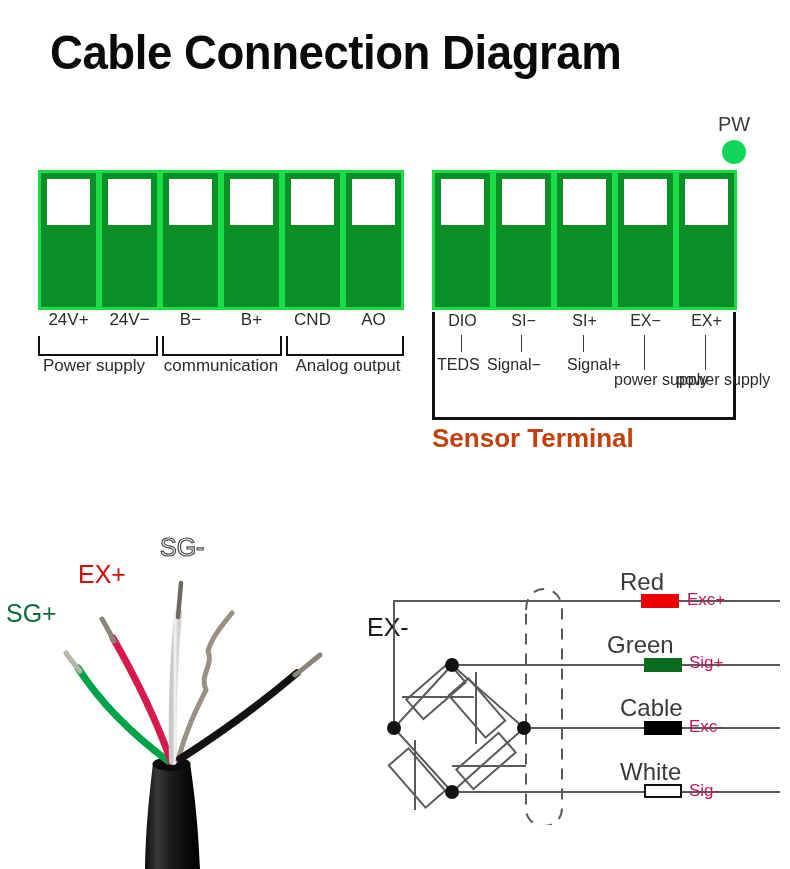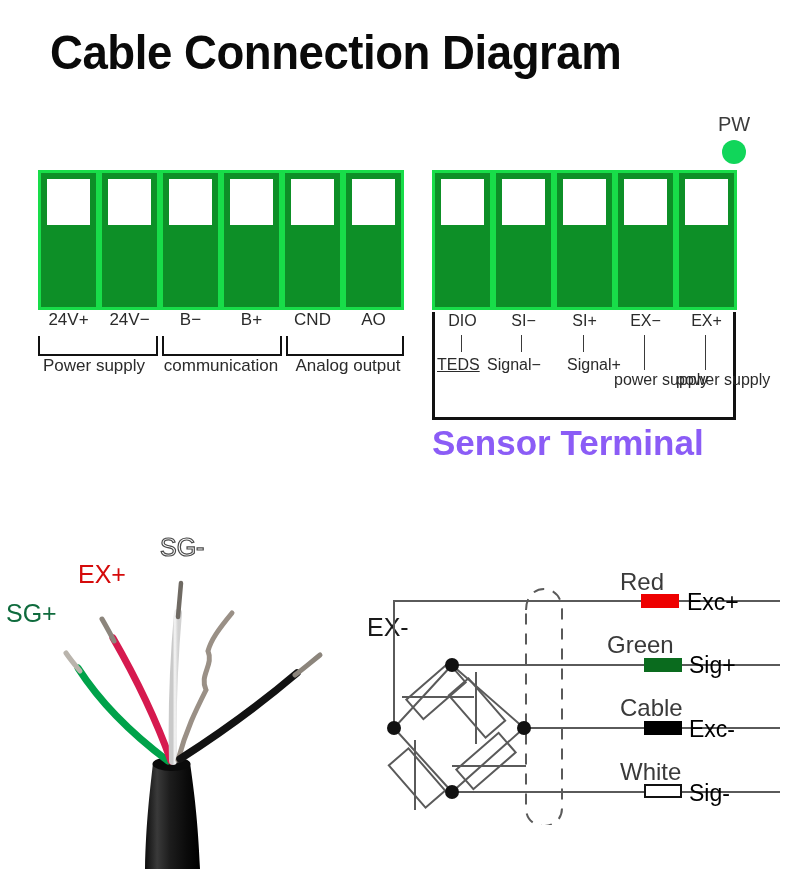--- a/index.html
+++ b/index.html
@@ -58,39 +58,39 @@
   .tick{position:absolute;width:0;border-left:1.5px solid #3a3a3a;}
   #right-sub1{position:absolute;left:430px;top:356px;width:310px;}
   #right-sub1 span{position:absolute;font-size:16px;color:#2b2b2b;white-space:nowrap;}
   #right-sub2{position:absolute;left:430px;top:372px;width:310px;}
   #right-sub2 span{position:absolute;font-size:16px;color:#2b2b2b;
                    white-space:nowrap;text-align:center;line-height:1.05;}
 
   #sensor-terminal{
     position:absolute;left:432px;top:425px;width:330px;
     font-family:"Liberation Sans Narrow","Liberation Sans",sans-serif;
-    font-weight:bold;font-size:35px;color:#8b5cf6;letter-spacing:0px;line-height:1;
+    font-weight:bold;font-size:26px;color:#c2410c;letter-spacing:0px;line-height:1;
   }
 
   
   #cable-area{position:absolute;left:0;top:505px;width:400px;height:364px;}
   #cable-svg{position:absolute;left:0;top:0;}
   .cab-lbl{position:absolute;font-size:25px;line-height:1;white-space:nowrap;}
   #lbl-sgp{left:6px;top:601px;color:#0f6b3d;}
   #lbl-exp{left:78px;top:562px;color:#d50b0b;}
   #lbl-sgm{left:160px;top:535px;color:#ffffff;
            -webkit-text-stroke:1.2px #4a4a4a;text-stroke:1.2px #4a4a4a;}
   #lbl-shield{left:228px;top:536px;color:#3c3c3c;text-align:left;width:110px;}
   #lbl-shield .l2{display:block;text-align:right;}
   #lbl-exm{left:323px;top:615px;color:#1a1a1a;}
 
   
   #bridge{position:absolute;left:382px;top:560px;width:408px;height:265px;}
   .wlbl{position:absolute;font-size:24px;color:#3a3a3a;line-height:1;white-space:nowrap;}
-  .plbl{position:absolute;font-size:23px;color:#000000;line-height:1;white-space:nowrap;}
+  .plbl{position:absolute;font-size:17px;color:#be185d;line-height:1;white-space:nowrap;}
   .swatch{position:absolute;width:38px;height:14px;box-sizing:border-box;}
 </style>
 </head>
 <body>
 
 <div id="title">Cable Connection Diagram</div>
 
 <div id="pw-wrap">
   <div id="pw-label">PW</div>
   <div id="pw-led"></div>
@@ -166,21 +166,21 @@
   <div>EX+</div>
 </div>
 
 <div class="tick" style="left:461px;top:335px;height:17px;"></div>
 <div class="tick" style="left:521px;top:335px;height:17px;"></div>
 <div class="tick" style="left:583px;top:335px;height:17px;"></div>
 <div class="tick" style="left:644px;top:335px;height:35px;"></div>
 <div class="tick" style="left:705px;top:335px;height:35px;"></div>
 
 <div id="right-sub1">
-  <span style="left:7px;text-decoration:underline;">TEDS</span>
+  <span style="left:7px;">TEDS</span>
   <span style="left:57px;">Signal−</span>
   <span style="left:137px;">Signal+</span>
 </div>
 <div id="right-sub2">
   <span style="left:184px;top:0;width:62px;">power supply</span>
   <span style="left:246px;top:0;width:62px;">power supply</span>
 </div>
 
 <div id="sensor-terminal">Sensor Terminal</div>
 

